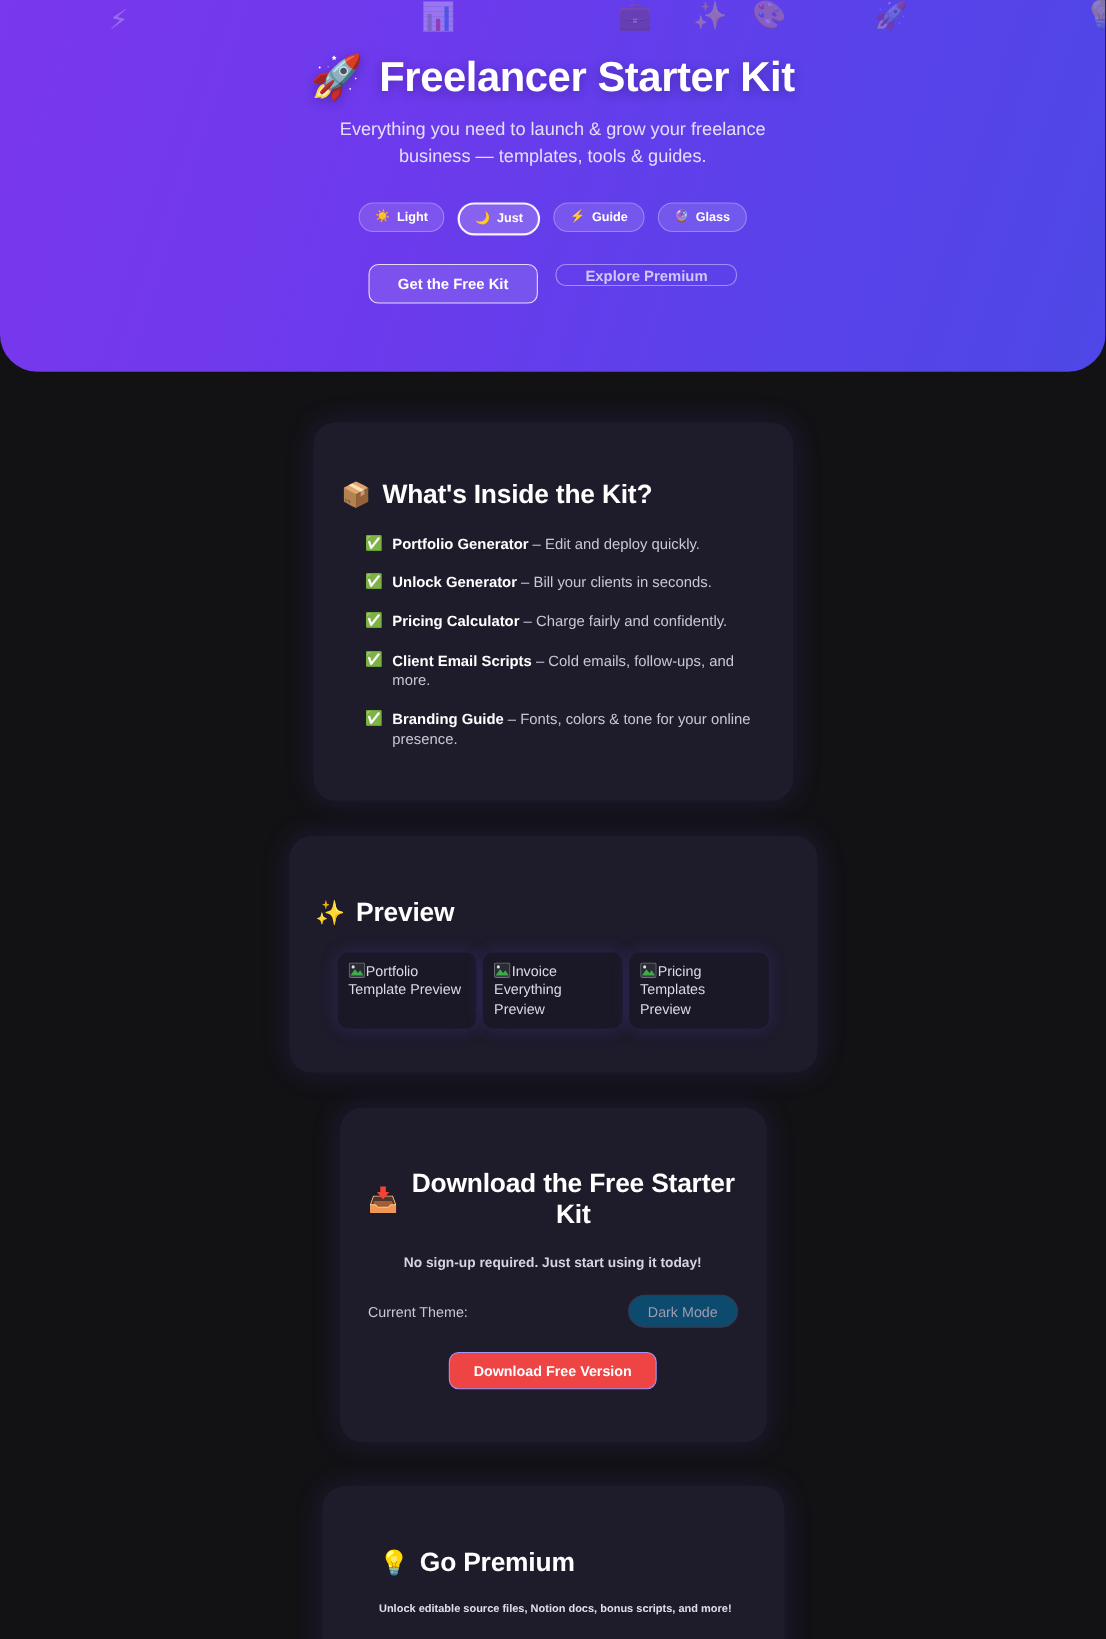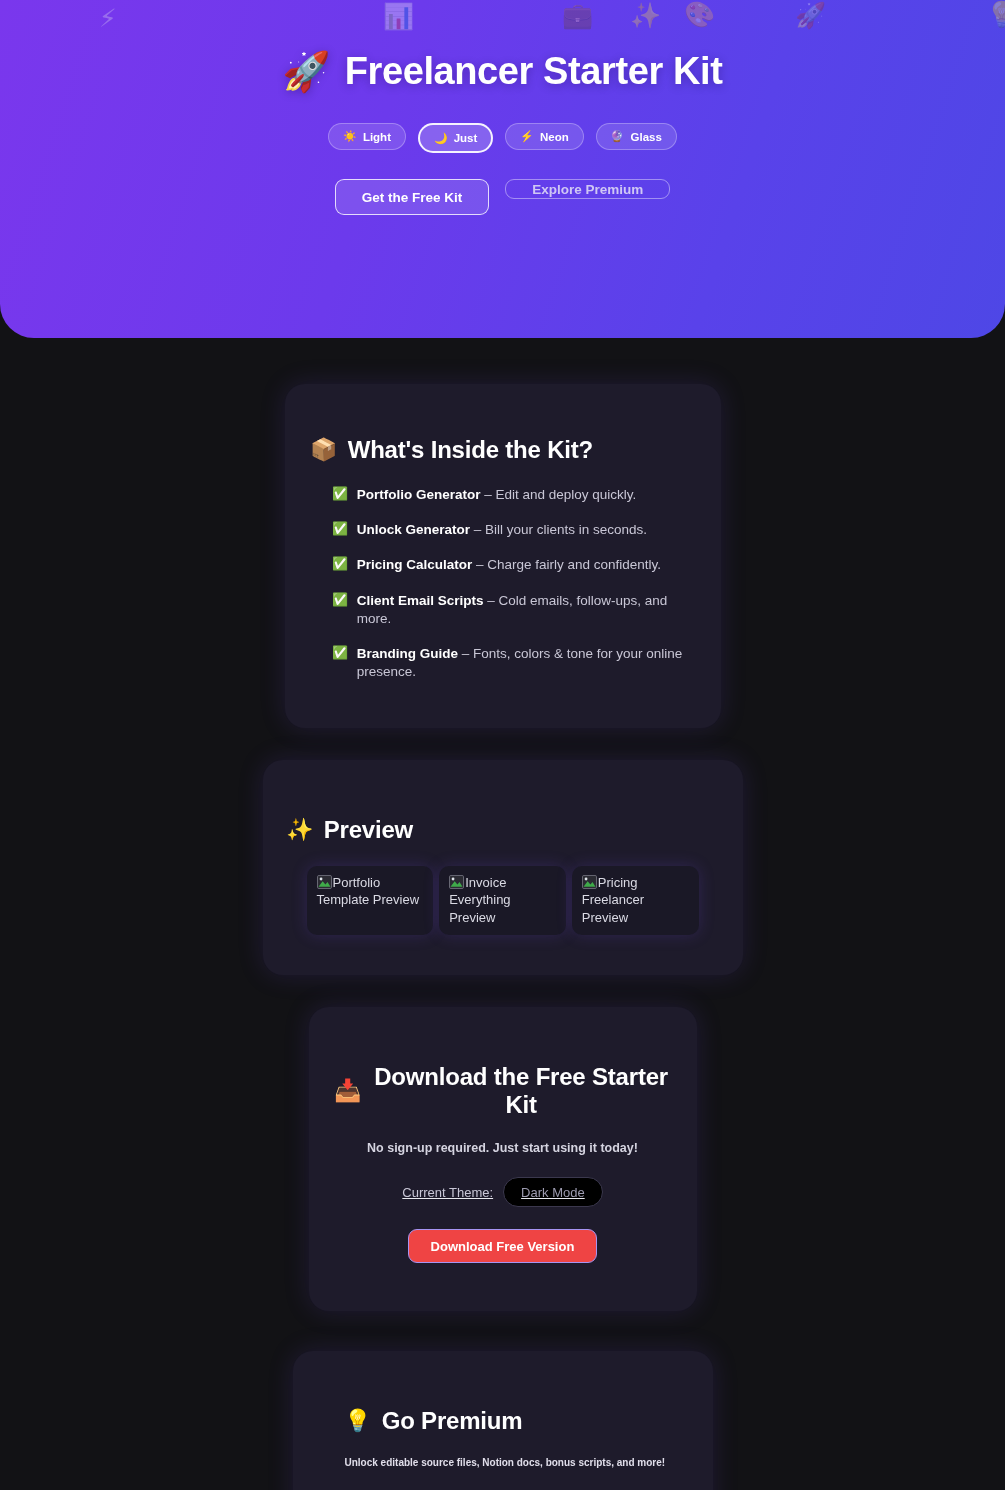--- a/index.html
+++ b/index.html
@@ -197,33 +197,32 @@
   
   .dl-sub {
     margin: 0 0 22px;
     font-size: 12.5px;
     font-weight: bold;
     color: #D5D4E0;
   }
   .theme-row {
     display: flex;
     align-items: center;
-    justify-content: center;
+    justify-content: space-between;
     gap: 10px;
     margin-bottom: 22px;
-    text-decoration: underline;
   }
   .theme-label { font-size: 13px; color: #C8C6D6; }
   .theme-badge {
     display: inline-flex;
     align-items: center;
     height: 30px;
     padding: 0 17px;
     border-radius: 999px;
-    background: #000000;
+    background: #0c4a6e;
     border: 1px solid #3B384E;
     color: #9D9BB0;
     font-size: 13px;
     cursor: pointer;
   }
   .btn-download {
     height: 34px;
     padding: 0 22px;
     background: #ef4444;
     border: 1.5px solid #A694F2;
@@ -257,33 +256,34 @@
       <span class="floater" style="left: 684px; top: 2px;">🎨</span>
       <span class="floater" style="left: 795px; top: 3px;">🚀</span>
       <span class="floater" style="left: 986px; top: 2px;">💡</span>
     </div>
 
   <h1 class="hero-title">
     <span class="rocket">🚀</span>
     <span>Freelancer Starter Kit</span>
   </h1>
 
+  <p class="hero-sub">Everything you need to launch &amp; grow your freelance business — templates, tools &amp; guides.</p>
 
   <div class="theme-pills">
       <button class="pill">
         <span class="pemoji">☀️</span>
         <span>Light</span>
       </button>
       <button class="pill active">
         <span class="pemoji">🌙</span>
         <span>Just</span>
       </button>
       <button class="pill">
         <span class="pemoji">⚡</span>
-        <span>Neon</span>
+        <span>Guide</span>
       </button>
       <button class="pill">
         <span class="pemoji">🔮</span>
         <span>Glass</span>
       </button>
     </div>
 
   <div class="hero-ctas">
     <button class="btn btn-primary-hero">Get the Free Kit</button>
     <button class="btn btn-ghost-hero">Explore Premium</button>
@@ -334,21 +334,21 @@
             </svg></span><span>Portfolio Template Preview</span></div>
         <div class="preview-tile"><span><svg class="broken-img" viewBox="0 0 16 15" xmlns="http://www.w3.org/2000/svg" aria-hidden="true">
               <rect x="0.5" y="0.5" width="15" height="14" rx="1.5" fill="#2b2b33" stroke="#6e6e7a"></rect>
               <circle cx="4.3" cy="4.3" r="1.5" fill="#dfe4ea"></circle>
               <path d="M1.6 12.6 L6 6.6 L9 10.2 L11.2 7.6 L14.4 12.6 Z" fill="#3faa4a"></path>
             </svg></span><span>Invoice Everything Preview</span></div>
         <div class="preview-tile"><span><svg class="broken-img" viewBox="0 0 16 15" xmlns="http://www.w3.org/2000/svg" aria-hidden="true">
               <rect x="0.5" y="0.5" width="15" height="14" rx="1.5" fill="#2b2b33" stroke="#6e6e7a"></rect>
               <circle cx="4.3" cy="4.3" r="1.5" fill="#dfe4ea"></circle>
               <path d="M1.6 12.6 L6 6.6 L9 10.2 L11.2 7.6 L14.4 12.6 Z" fill="#3faa4a"></path>
-            </svg></span><span>Pricing Freelancer Preview</span></div>
+            </svg></span><span>Pricing Templates Preview</span></div>
       </div>
   </section>
 
   <section class="card card-download">
     <h2 class="card-title center">
       <span class="temoji">📥</span>
       <span>Download the Free Starter Kit</span>
     </h2>
     <p class="dl-sub">No sign-up required. Just start using it today!</p>
     <div class="theme-row">

